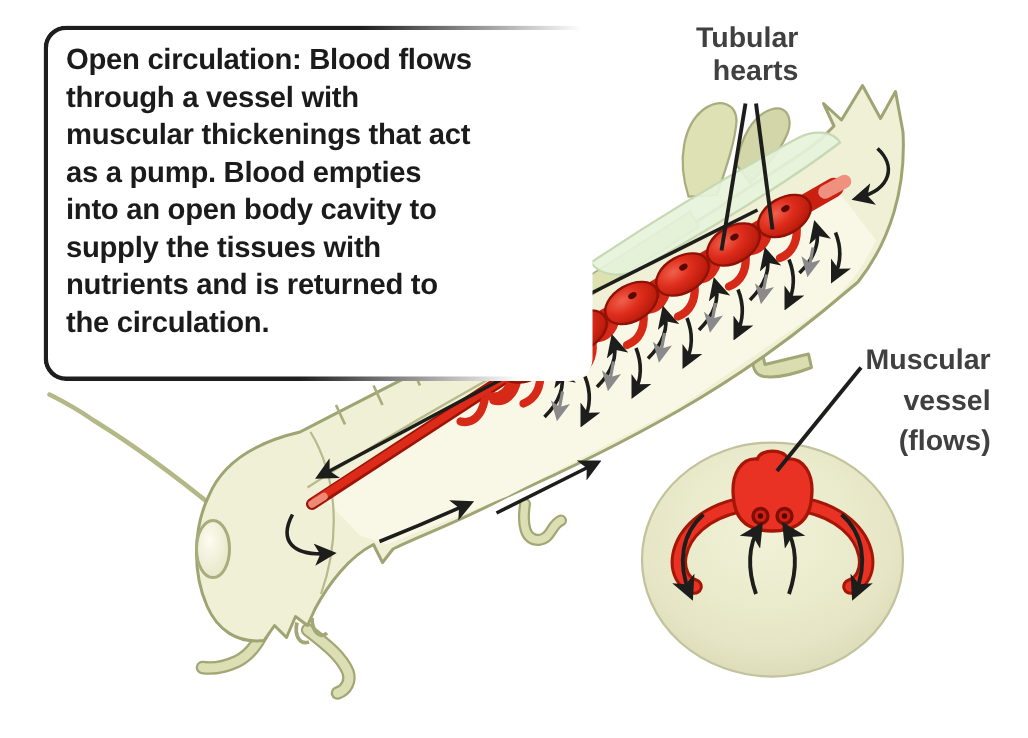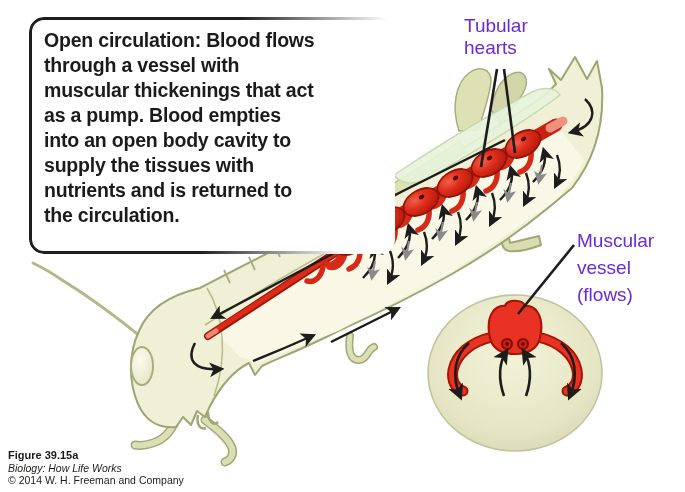--- a/index.html
+++ b/index.html
@@ -9,21 +9,21 @@
 
   .callout{position:absolute;left:29px;top:17px;width:366px;height:237px;
            background:#ffffff;border-radius:15px;}
   .callout-border{position:absolute;left:0;top:0;right:0;bottom:0;border:3px solid #1e1e1e;border-radius:15px;
            box-shadow:3px 5px 7px rgba(0,0,0,.40), -1px -3px 5px rgba(0,0,0,.14);
            -webkit-mask-image:linear-gradient(100deg,#000 52%,rgba(0,0,0,0) 88%);
            mask-image:linear-gradient(100deg,#000 52%,rgba(0,0,0,0) 88%);}
   .callout-text{position:relative;padding:11px 15px;font-weight:700;font-size:19.5px;line-height:25px;
            color:#1b1b1b;white-space:pre-line;letter-spacing:-.2px;}
 
-  .fig-label{position:absolute;font-weight:400;color:#6d28d9;white-space:pre-line;}
+  .fig-label{position:absolute;font-weight:700;color:#404040;white-space:pre-line;text-align:right;}
   .label-tubular{left:464px;top:15px;font-size:19px;line-height:22px;}
   .label-muscular{left:577px;top:227px;font-size:19px;line-height:27px;}
 
   .caption{position:absolute;left:8px;top:449px;color:#1a1a18;}
   .caption .fig-no{font-weight:700;font-size:11px;line-height:13px;}
   .caption .book{font-style:italic;font-size:10.5px;line-height:12px;}
   .caption .copy{font-size:10.5px;line-height:12px;}
 </style>
 </head>
 <body>
@@ -218,19 +218,14 @@
 nutrients and is returned to
 the circulation.</div>
   </div>
 
   <div class="fig-label label-tubular">Tubular
 hearts</div>
   <div class="fig-label label-muscular">Muscular
 vessel
 (flows)</div>
 
-  <div class="caption">
-    <div class="fig-no">Figure 39.15a</div>
-    <div class="book">Biology: How Life Works</div>
-    <div class="copy">© 2014 W. H. Freeman and Company</div>
-  </div>
 
 </div>
 
 </body></html>

